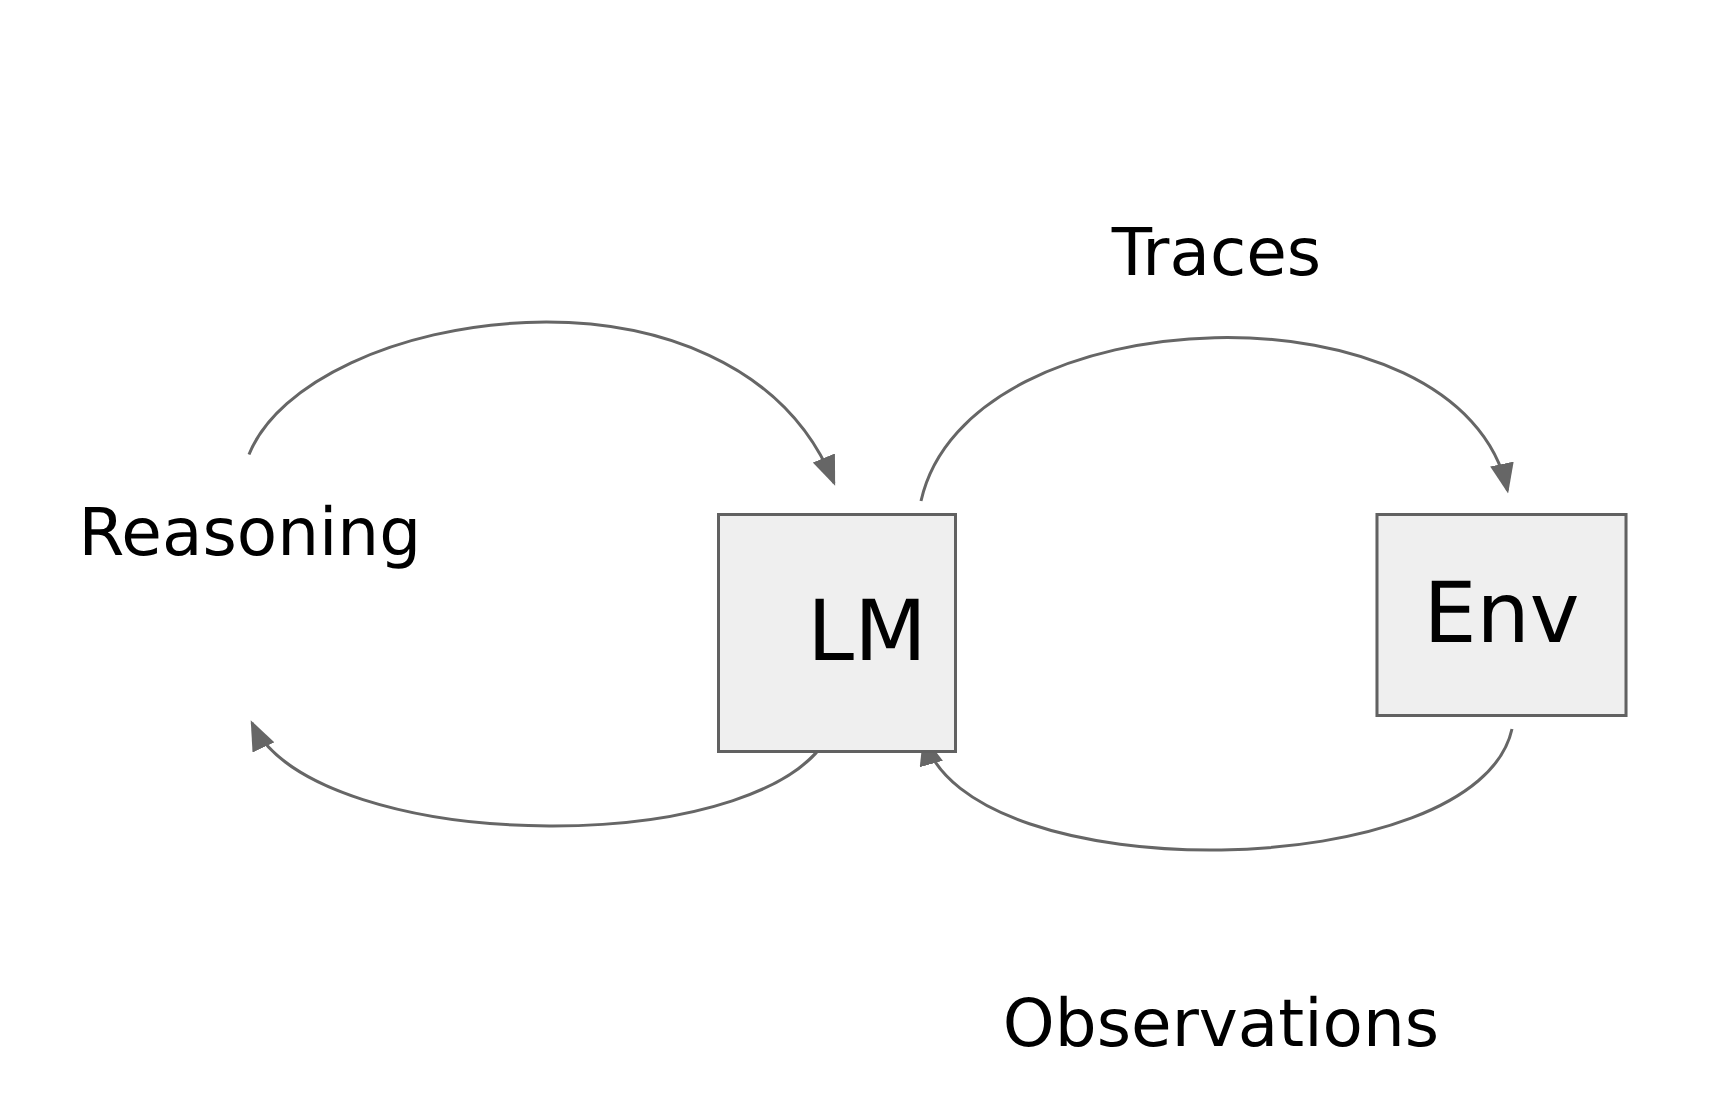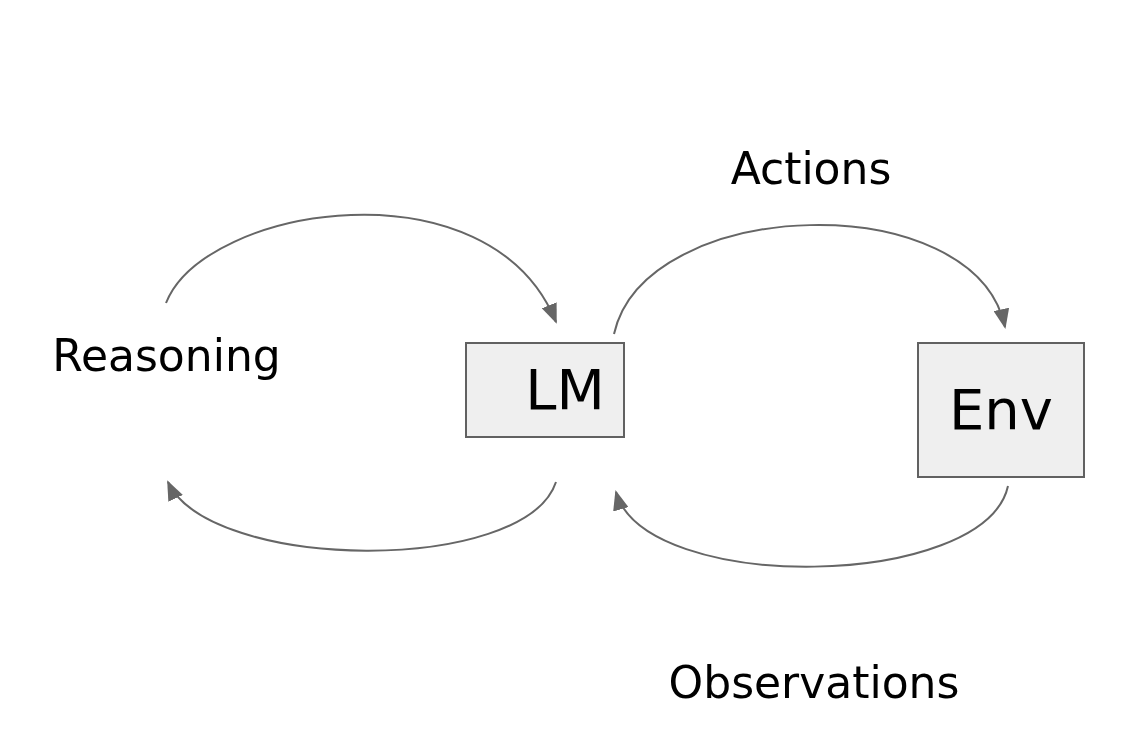--- a/index.html
+++ b/index.html
@@ -37,21 +37,21 @@
     border: 2px solid var(--box_border);
     display: flex;
     align-items: center;
     justify-content: center;
   }
   .node-label {
     font-size: 56px;
     color: var(--text);
     line-height: 1;
   }
-  .node-lm  { left: 465px; top: 342px; width: 160px; height: 96px; padding-left: 40px; }
+  .node-lm  { left: 478px; top: 342px; width: 160px; height: 160px; padding-left: 40px; }
   .node-env { left: 917px; top: 342px; width: 168px; height: 136px; }
   .diagram-label {
     position: absolute;
     font-size: 44px;
     color: var(--text);
     text-align: center;
     line-height: 1.05;
     white-space: nowrap;
   }
   .label-actions      { left: 641px; top: 146px; width: 340px; }
@@ -84,17 +84,17 @@
   </div>
 
   <div class="node node-env">
     <span class="node-label">Env</span>
   </div>
 
   <div class="diagram-label label-reasoning">
     <div>Reasoning</div>
   </div>
 
-  <div class="diagram-label label-actions">Actions</div>
+  <div class="diagram-label label-actions">Traces</div>
 
   <div class="diagram-label label-observations">Observations</div>
 
 </div>
 
 </body></html>

